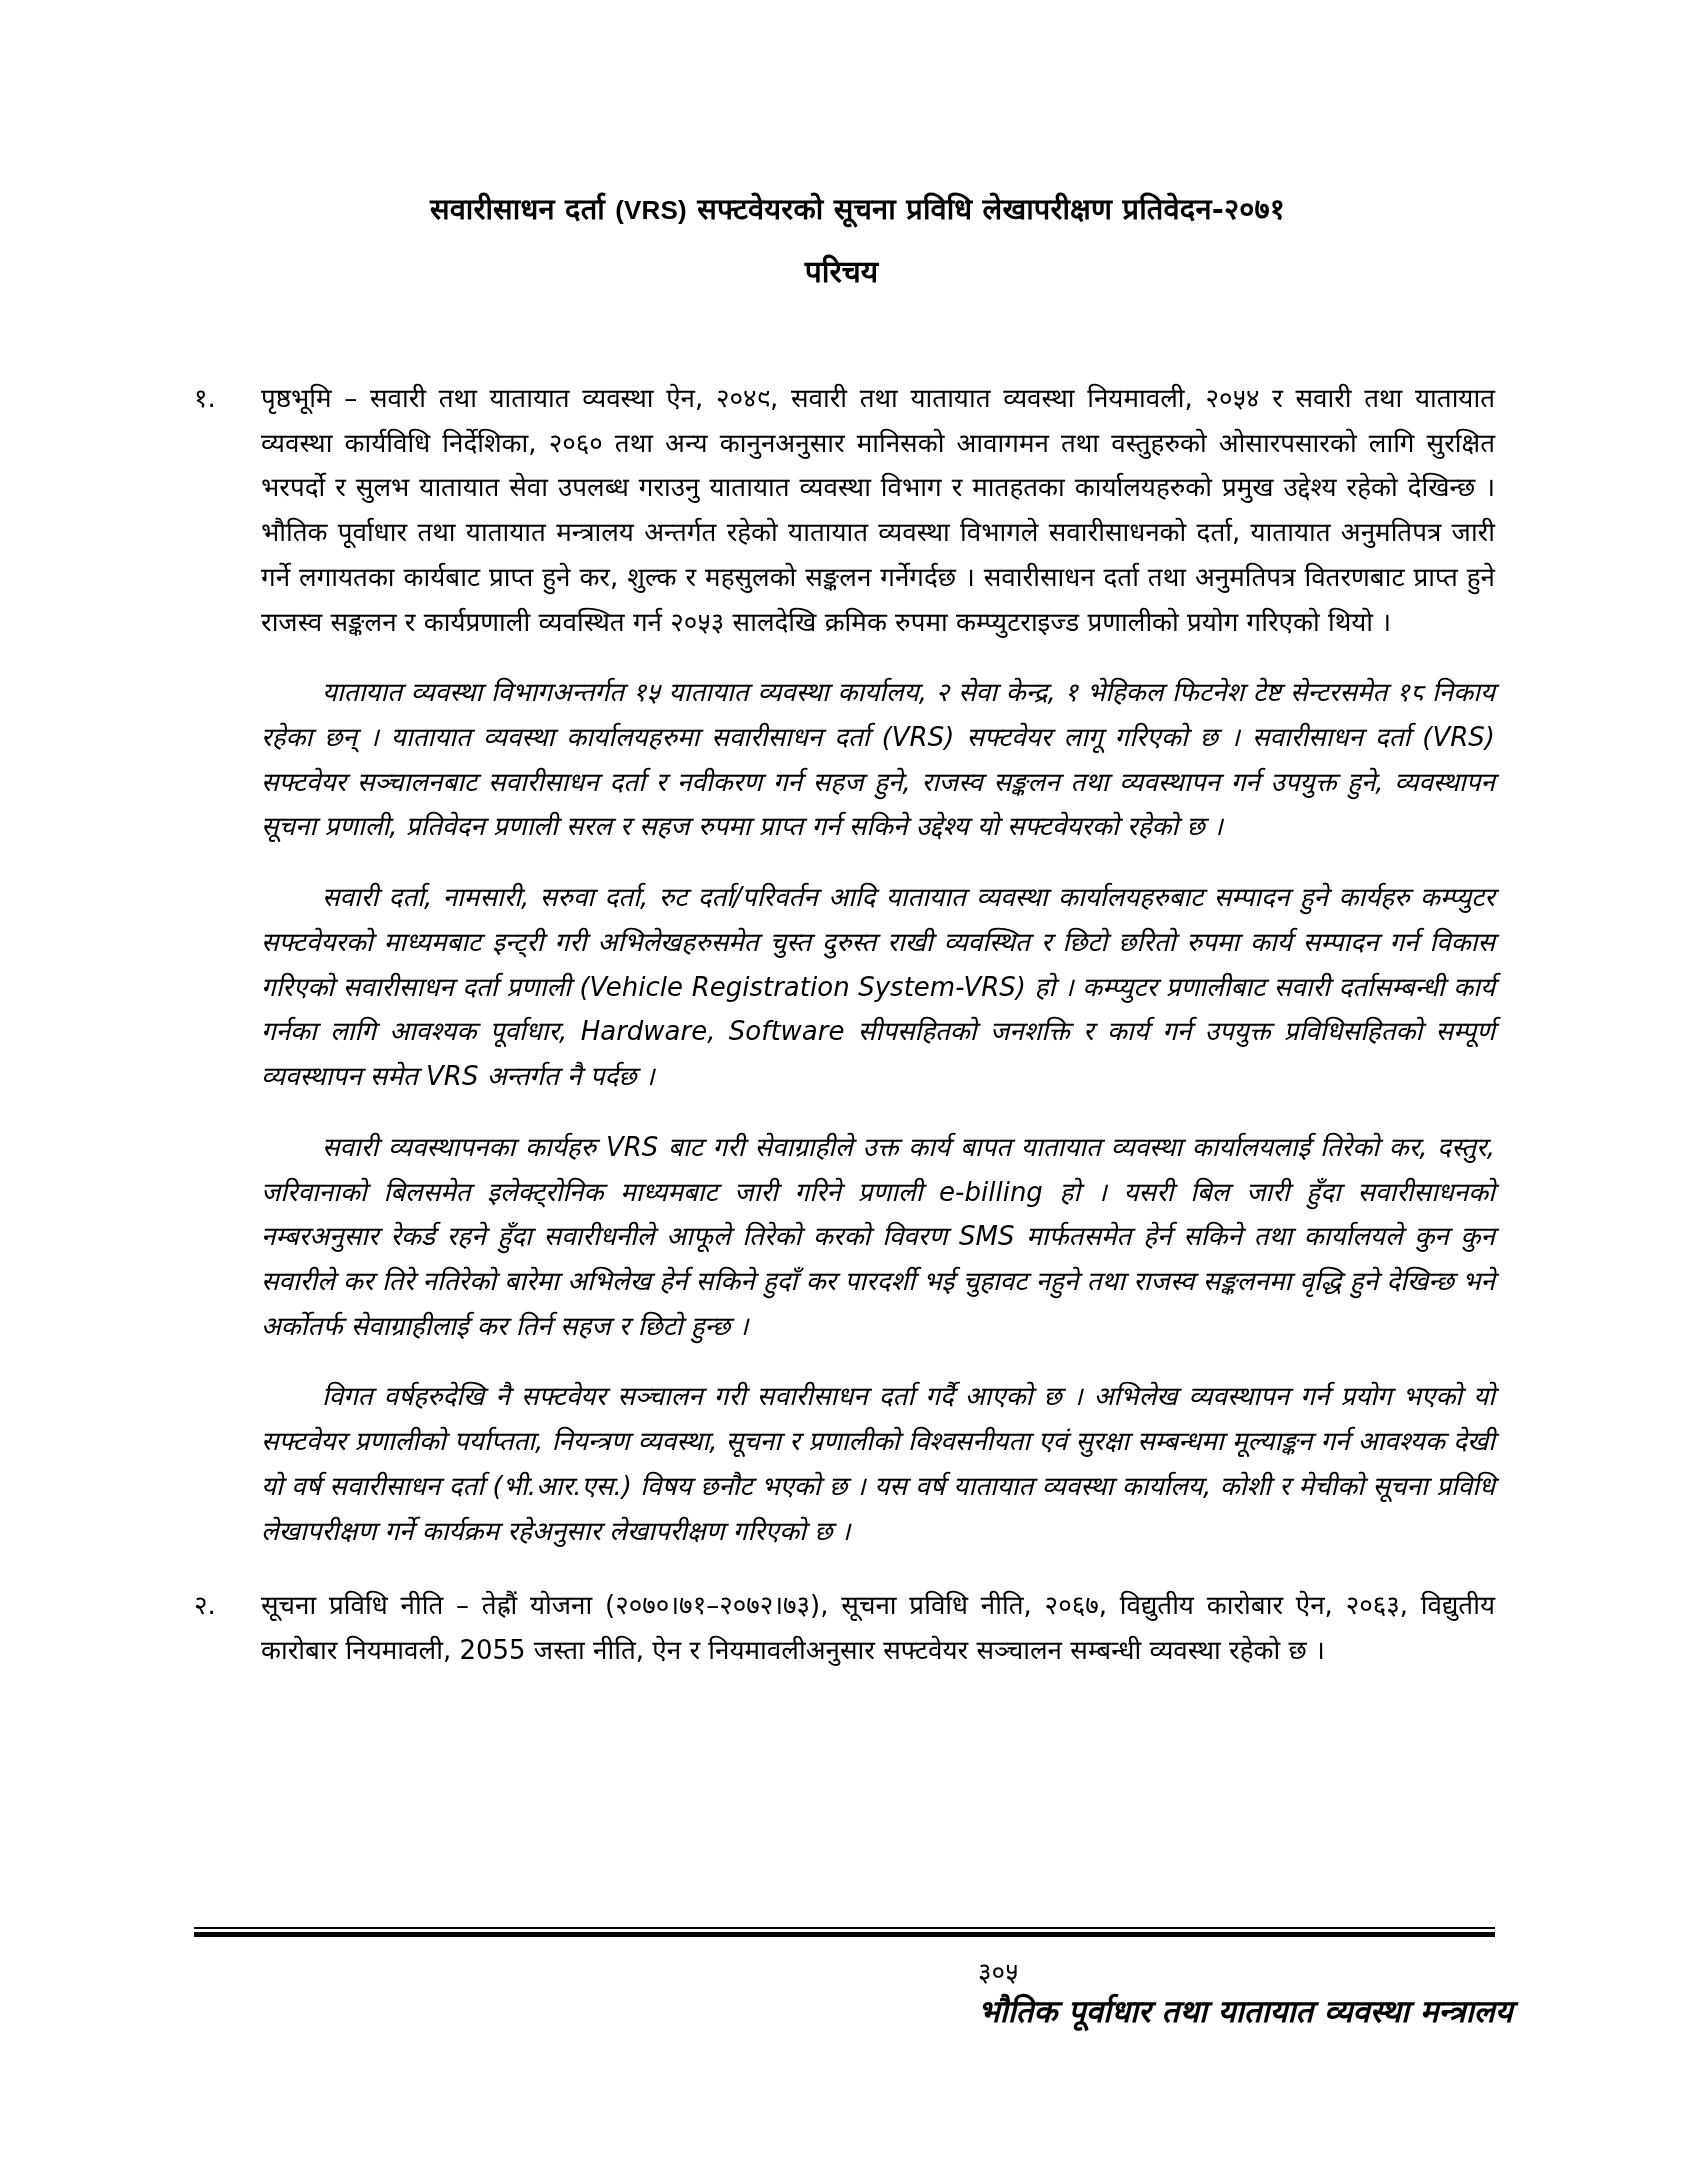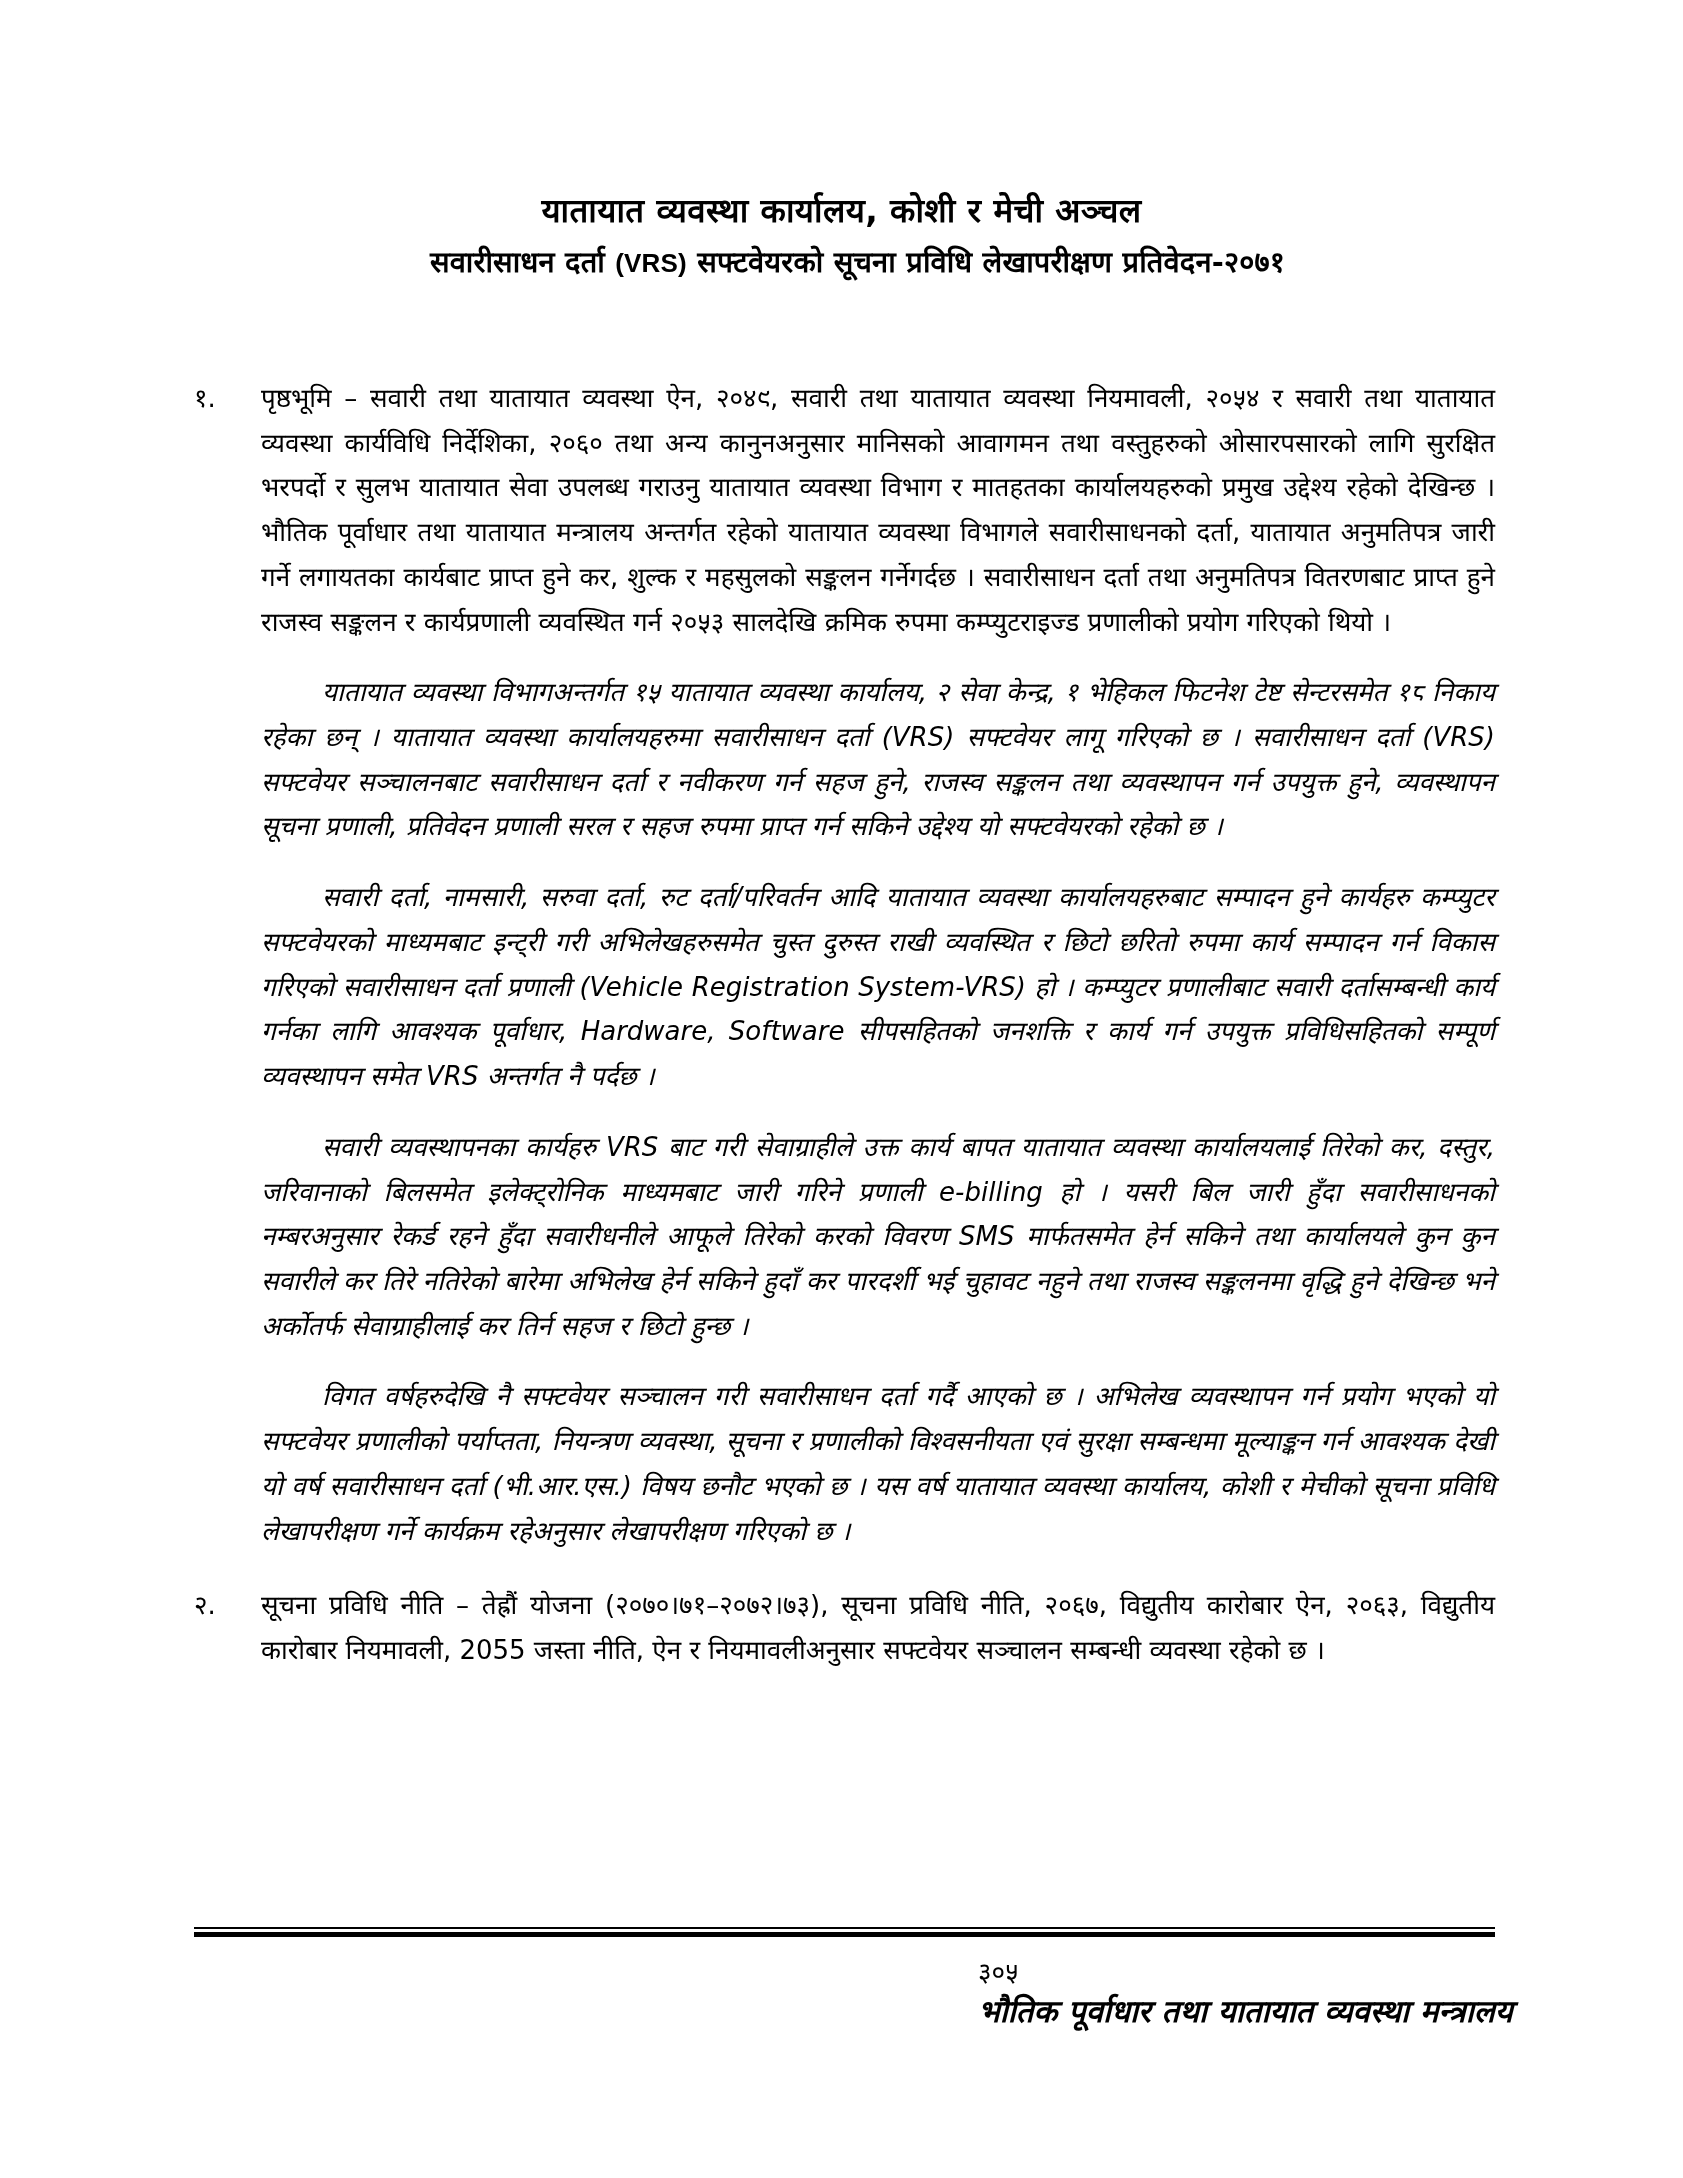--- a/index.html
+++ b/index.html
@@ -132,22 +132,22 @@
     margin-left: 91px;
     white-space: nowrap;
   }
 </style>
 </head>
 <body>
 
 <div class="page">
 
   <div class="title-block">
-    <div class="doc-title-1">यातायात व्यवस्था कार्यालय, कोशी र मेची अञ्चल</div>
     <div class="doc-title-2"><span>सवारीसाधन दर्ता </span><span class="latin">(VRS)</span><span> सफ्टवेयरको सूचना प्रविधि लेखापरीक्षण प्रतिवेदन-२०७१</span></div>
+    <div class="doc-section-heading">परिचय</div>
   </div>
 
   <div class="body-area">
 
     <div class="num-item">
       <div class="marker">१.</div>
       <div class="content">
         <p class="para"><span class="lead">पृष्ठभूमि</span><span> – </span><span>सवारी तथा यातायात व्यवस्था ऐन, २०४९, सवारी तथा यातायात व्यवस्था नियमावली, २०५४ र सवारी तथा यातायात व्यवस्था कार्यविधि निर्देशिका, २०६० तथा अन्य कानुनअनुसार मानिसको आवागमन तथा वस्तुहरुको ओसारपसारको लागि सुरक्षित भरपर्दो र सुलभ यातायात सेवा उपलब्ध गराउनु यातायात व्यवस्था विभाग र मातहतका कार्यालयहरुको प्रमुख उद्देश्य रहेको देखिन्छ । भौतिक पूर्वाधार तथा यातायात मन्त्रालय अन्तर्गत रहेको यातायात व्यवस्था विभागले सवारीसाधनको दर्ता, यातायात अनुमतिपत्र जारी गर्ने लगायतका कार्यबाट प्राप्त हुने कर, शुल्क र महसुलको सङ्कलन गर्नेगर्दछ । सवारीसाधन दर्ता तथा अनुमतिपत्र वितरणबाट प्राप्त हुने राजस्व सङ्कलन र कार्यप्रणाली व्यवस्थित गर्न २०५३ सालदेखि क्रमिक रुपमा कम्प्युटराइज्ड प्रणालीको प्रयोग गरिएको थियो ।</span></p>
 
         <p class="para indent">यातायात व्यवस्था विभागअन्तर्गत १५ यातायात व्यवस्था कार्यालय, २ सेवा केन्द्र, १ भेहिकल फिटनेश टेष्ट सेन्टरसमेत १८ निकाय रहेका छन् । यातायात व्यवस्था कार्यालयहरुमा सवारीसाधन दर्ता (VRS) सफ्टवेयर लागू गरिएको छ । सवारीसाधन दर्ता (VRS) सफ्टवेयर सञ्चालनबाट सवारीसाधन दर्ता र नवीकरण गर्न सहज हुने, राजस्व सङ्कलन तथा व्यवस्थापन गर्न उपयुक्त हुने, व्यवस्थापन सूचना प्रणाली, प्रतिवेदन प्रणाली सरल र सहज रुपमा प्राप्त गर्न सकिने उद्देश्य यो सफ्टवेयरको रहेको छ ।</p>

